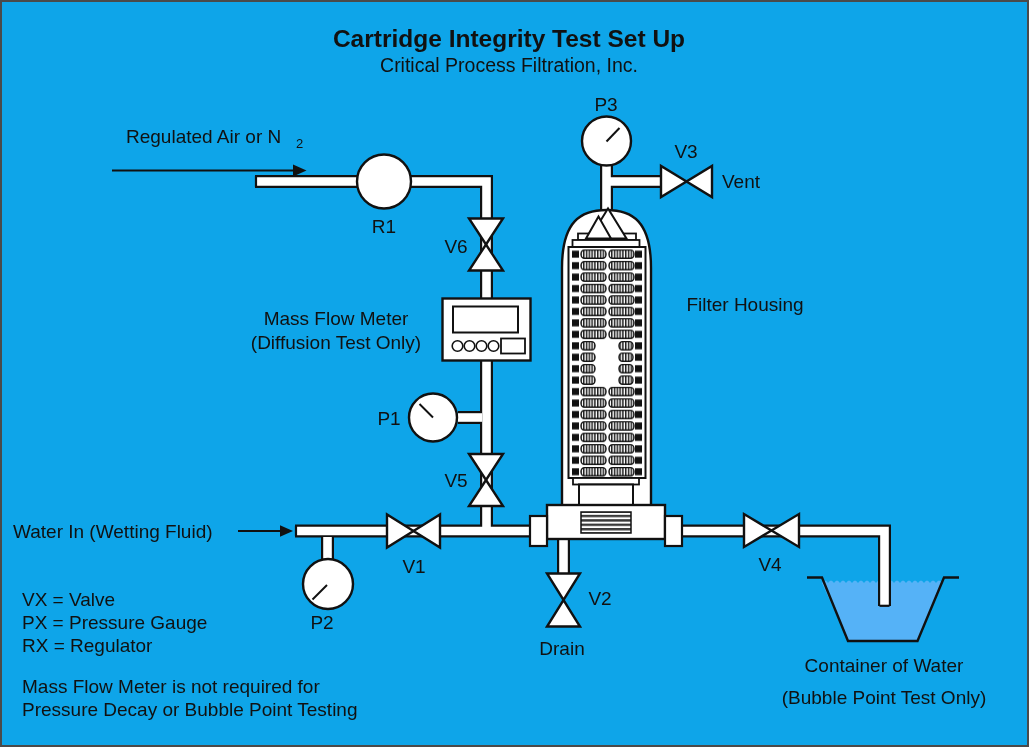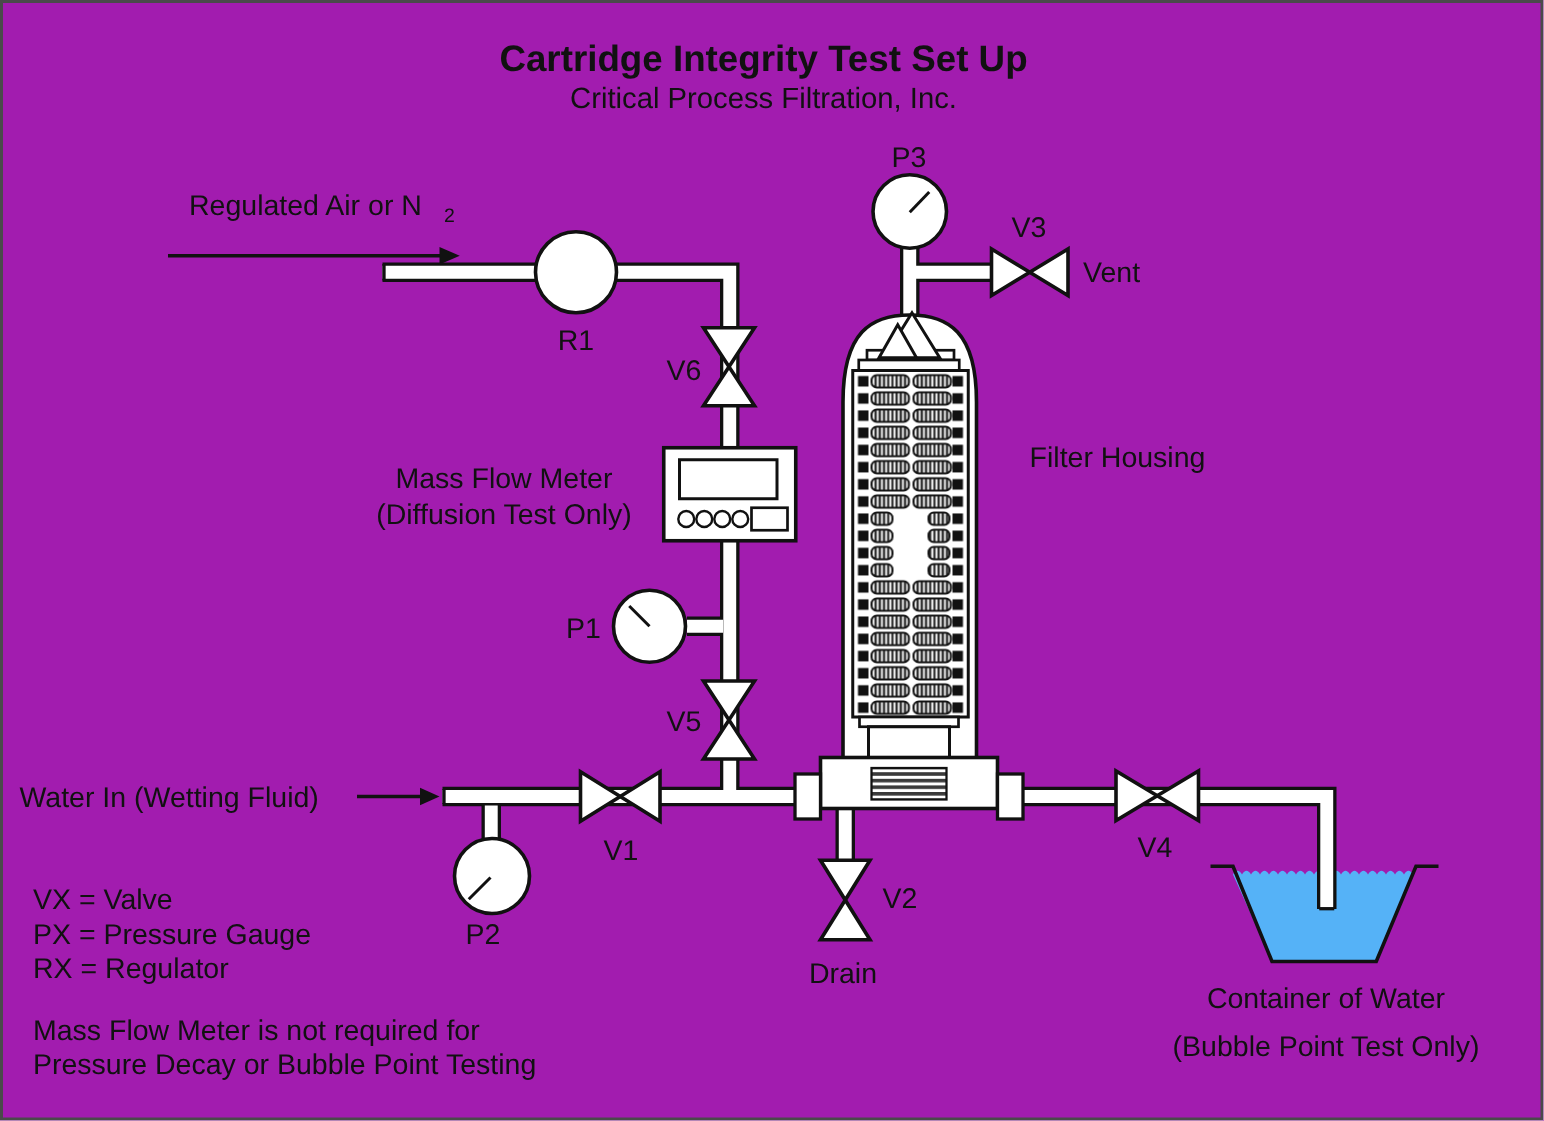--- a/index.html
+++ b/index.html
@@ -1,21 +1,21 @@
 <!DOCTYPE html>
 <html><head>
 <meta charset="utf-8">
 <style>
   html,body{margin:0;padding:0;background:#ffffff;}
   .page{
     position:relative;
     width:1029px;height:747px;
     box-sizing:border-box;
     border:2px solid #4a4a4a;
-    background:#a21caf;
+    background:#0ea5e9;
     font-family:"Liberation Sans","DejaVu Sans",sans-serif;
   }
   svg{display:block;}
   text{
     font-family:"Liberation Sans","DejaVu Sans",sans-serif;
     fill:#111;
   }
   .title{font-size:24.5px;font-weight:bold;}
   .sub{font-size:19.5px;}
   .lbl{font-size:19px;}

